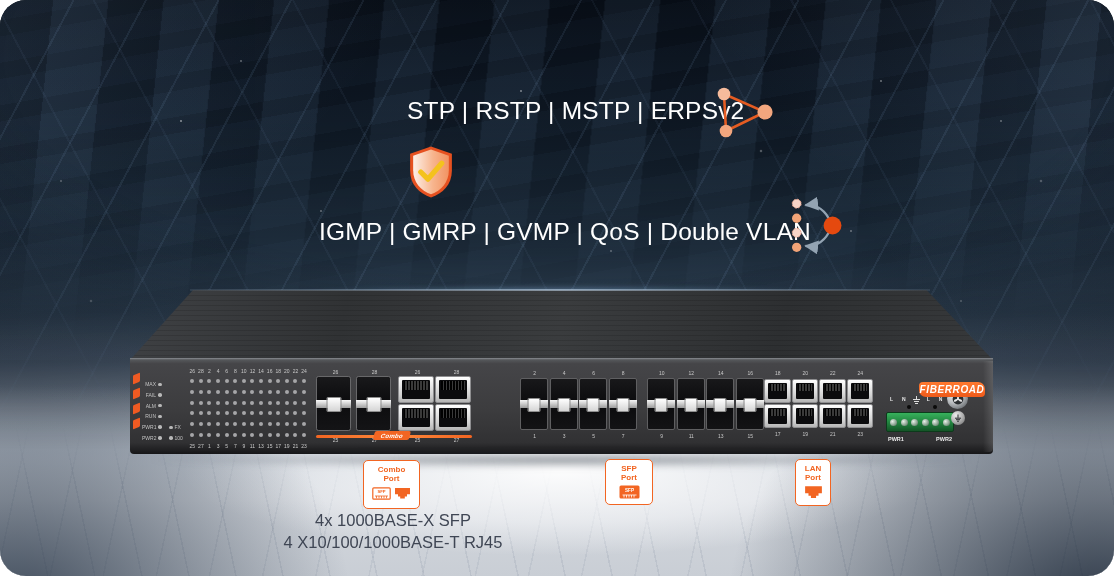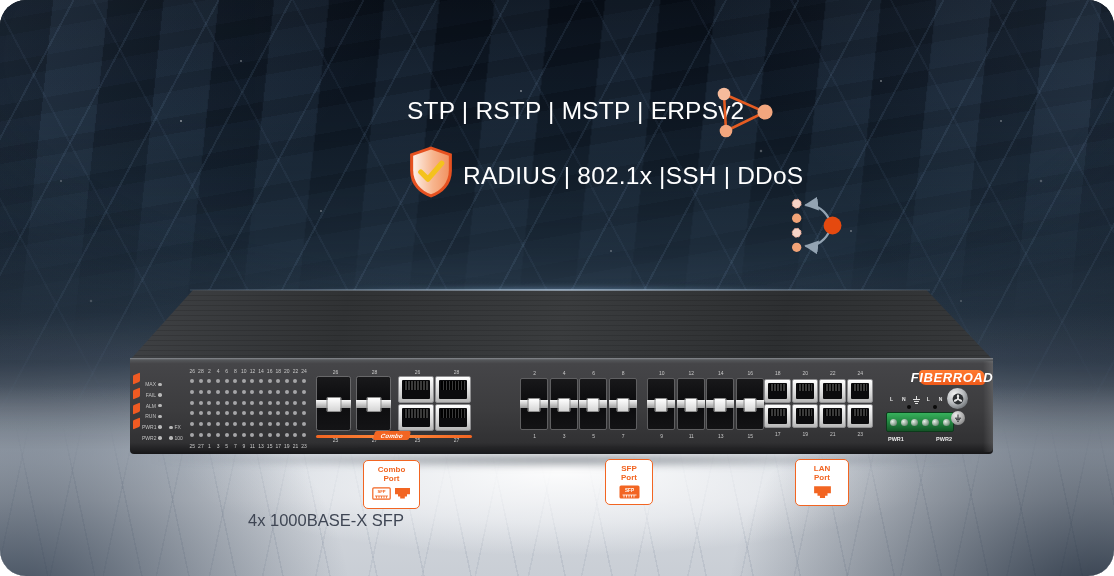--- a/index.html
+++ b/index.html
@@ -147,33 +147,33 @@
   .screw{width:7px;height:7px;border-radius:50%;
     background:radial-gradient(circle at 35% 35%, #e9f0e9, #8fa695 55%, #49604f);}
   .pw-names{position:absolute;left:2px;top:40px;width:64px;display:flex;justify-content:space-between;
     font-size:5.5px;font-weight:bold;color:#ececec;}
   .fan-btn{position:absolute;left:817px;top:30px;width:21px;height:21px;border-radius:50%;
     background:radial-gradient(circle at 35% 30%, #f2f2f2, #b9bcbf 45%, #787c80 75%, #4a4e52);
     display:flex;align-items:center;justify-content:center;}
   .gnd-btn{position:absolute;left:821px;top:53px;width:14px;height:14px;border-radius:50%;
     background:radial-gradient(circle at 35% 30%, #eee, #aaa 55%, #666);
     display:flex;align-items:center;justify-content:center;}
-  .brand-badge{position:absolute;left:789px;top:12px;width:66px;height:15px;border-radius:4px 7px 4px 7px;
+  .brand-badge{position:absolute;left:789px;top:24px;width:66px;height:15px;border-radius:4px 7px 4px 7px;
     background:linear-gradient(180deg,#ff7a30,#ef5a1a);display:flex;align-items:center;justify-content:center;
-    color:#fff;font-size:13px;font-weight:bold;font-style:italic;letter-spacing:.6px;}
+    color:#fff;font-size:10px;font-weight:bold;font-style:italic;letter-spacing:.6px;}
 
   
   .badge{position:absolute;background:#fff;border:1.5px solid #f26522;border-radius:5px;
     display:flex;flex-direction:column;align-items:center;padding-top:4px;box-sizing:border-box;}
   .badge .t{font-size:8px;line-height:1.15;font-weight:bold;color:#f26522;text-align:center;}
   .badge .icons{display:flex;gap:3px;margin-top:3px;align-items:flex-start;}
   .b-combo{left:363px;top:460px;width:57px;height:49px;}
   .b-sfp{left:605px;top:459px;width:48px;height:46px;}
-  .b-lan{left:795px;top:459px;width:54px;height:47px;}
-  .ann-text{position:absolute;color:#3f4654;font-size:16.5px;text-align:left;line-height:1.35;}
+  .b-lan{left:795px;top:459px;width:36px;height:47px;}
+  .ann-text{position:absolute;color:#3f4654;font-size:16.5px;text-align:center;line-height:1.35;}
   .t-combo{left:248px;top:509px;width:290px;}
   .t-sfp{left:535px;top:509px;width:190px;}
   .t-lan{left:728px;top:509px;width:220px;}
 </style>
 </head>
 <body>
 
 <div class="stage">
 
   <div class="abs bg-base"></div>
@@ -206,22 +206,22 @@
           <stop offset="0" stop-color="#fdf0e8"></stop>
             <stop offset=".55" stop-color="#f7b58e"></stop>
             <stop offset="1" stop-color="#f29362"></stop>
         </linearGradient>
       </defs>
       <path d="M24.5,1.5 L45,8.5 V25 C45,39 36,47.5 24.5,51.5 C13,47.5 4,39 4,25 V8.5 Z" fill="#e65120"></path>
       <path d="M24.5,4.5 L42,10.5 V24.8 C42,36.8 34.5,44.6 24.5,48.4 C14.5,44.6 7,36.8 7,24.8 V10.5 Z" fill="url(#shg)"></path>
       <path d="M14.5,26.5 L21.5,33.5 L35,18" stroke="#f4c21d" stroke-width="5.2" fill="none" stroke-linecap="round" stroke-linejoin="round"></path>
     </svg>
   </div>
-  <div class="feat f2">RADIUS | 802.1x |SSH | DDoS</div>
-
+
+  <div class="feat f3">IGMP | GMRP | GVMP | QoS | Double VLAN</div>
   <div class="abs icon-multicast">
     <svg width="64" height="62" viewBox="0 0 66 62">
       <defs>
         <marker id="ah" markerWidth="7" markerHeight="7" refX="5.5" refY="3" orient="auto">
           <path d="M0,0 L6,3 L0,6 Z" fill="#93a3b2"></path>
         </marker>
       </defs>
       <path d="M44,23 C38,12 28,8.5 20,9.5" stroke="#93a3b2" stroke-width="2.4" fill="none" marker-end="url(#ah)"></path>
       <path d="M44,38 C38,49 28,52.5 20,51.5" stroke="#93a3b2" stroke-width="2.4" fill="none" marker-end="url(#ah)"></path>
       <circle cx="11" cy="8" r="4.6" fill="#f6d4c8" stroke="#eda58e" stroke-width="1" stroke-dasharray="2 1.6"></circle>
@@ -595,20 +595,21 @@
       </span>
       <span>
         <svg width="17" height="13" viewBox="0 0 17 13">
           <path d="M1,1 h15 v6.2 h-3 v2.3 h-2.2 v2 h-4.6 v-2 h-2.2 v-2.3 h-3 z" fill="#f26522"></path>
         </svg>
       </span>
     </div>
   </div>
   <div class="ann-text t-combo">
     <div>4x 1000BASE-X SFP</div>
+    <div>4 X10/100/1000BASE-T RJ45</div>
   </div>
 
   <div class="badge b-sfp">
     <div class="t">
       <div>SFP</div>
       <div>Port</div>
     </div>
     <div class="icons">
       <span>
         <svg width="21" height="14" viewBox="0 0 21 14">

